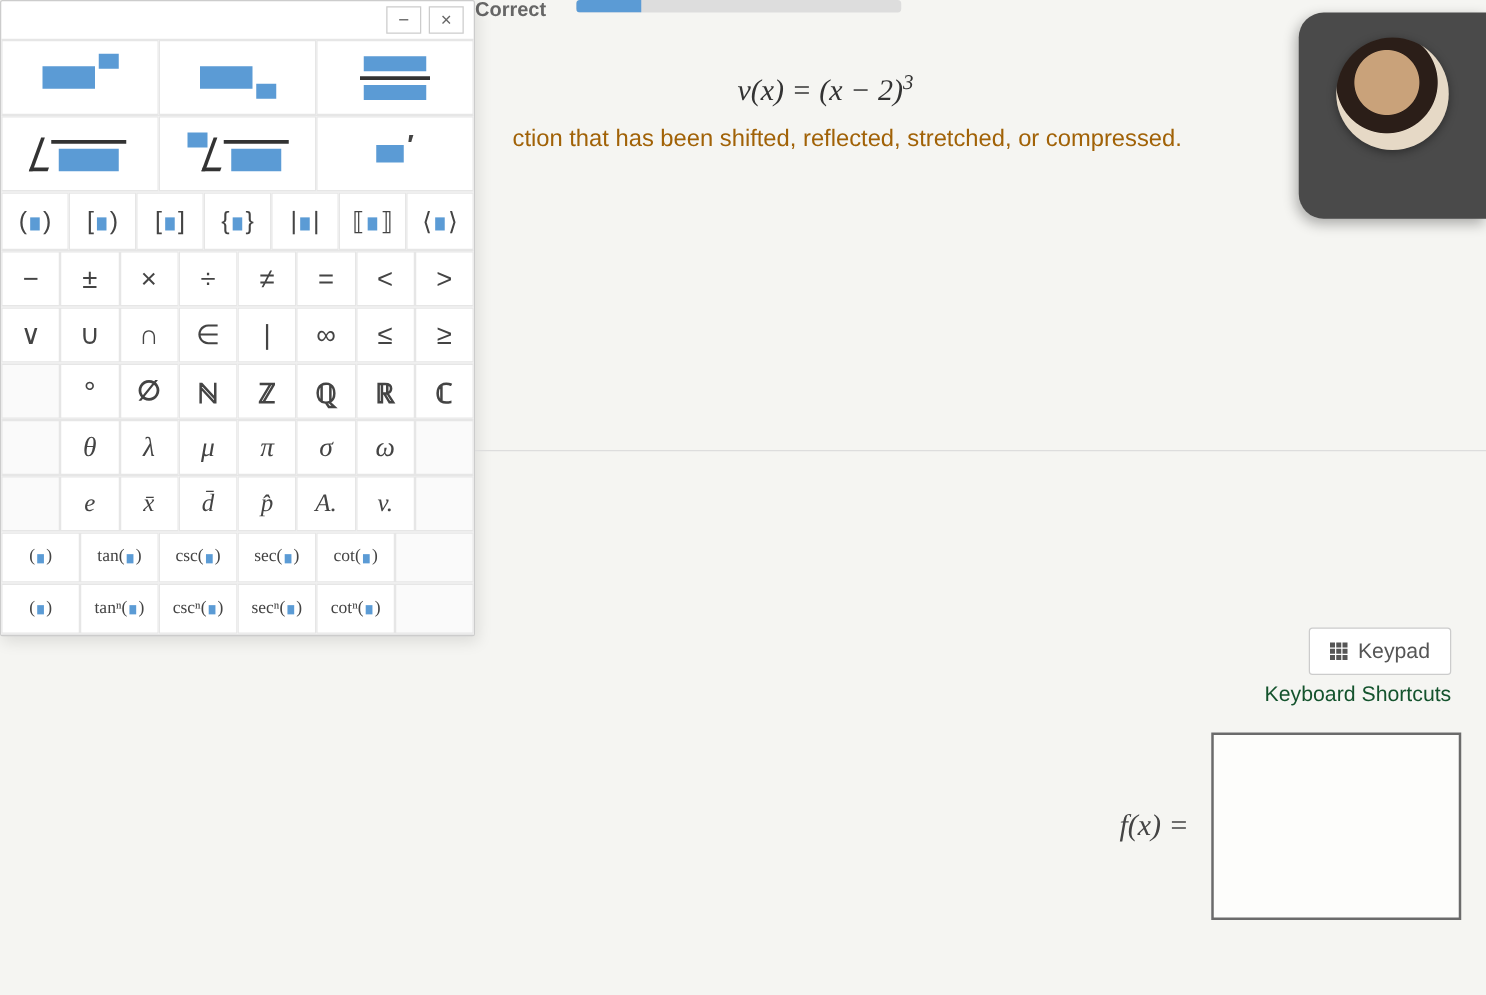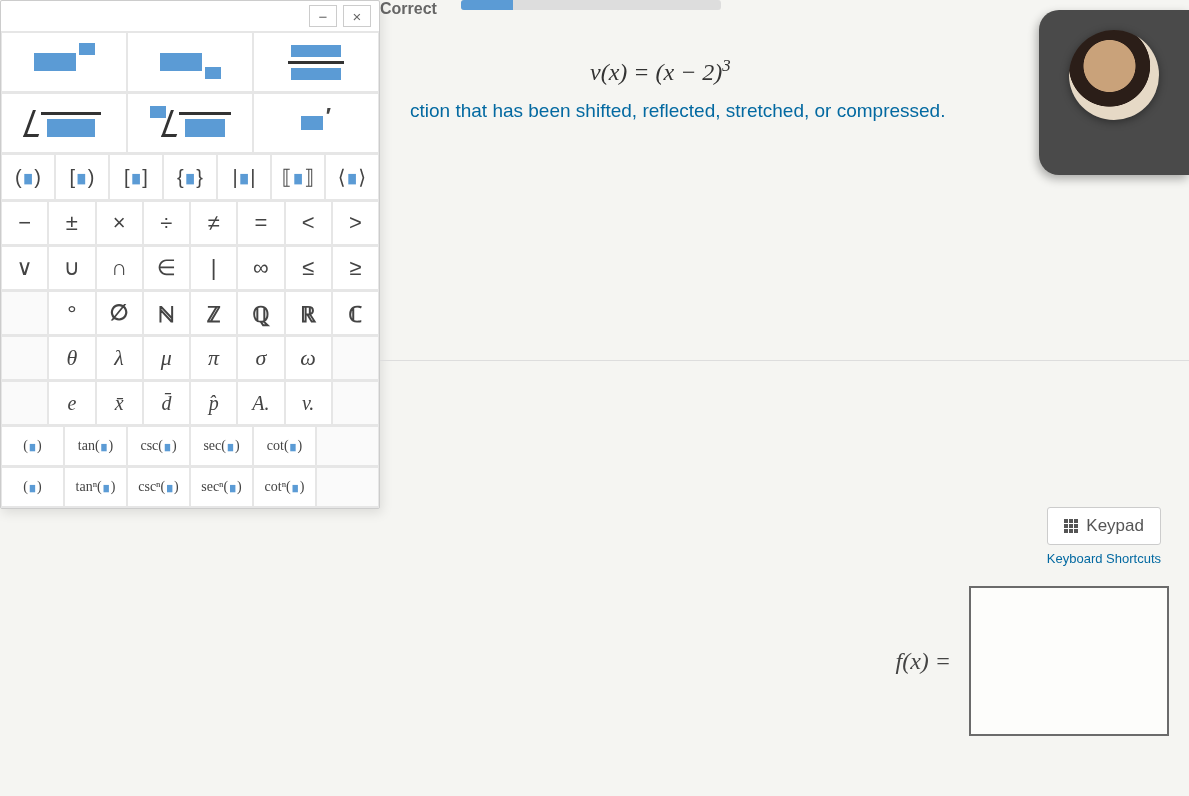--- a/index.html
+++ b/index.html
@@ -144,21 +144,21 @@
     font-family: "Cambria Math", Georgia, serif;
     font-size: 24px;
     font-style: italic;
     text-align: left;
     color: #333;
     margin: 8px 0 14px 180px;
   }
   .formula sup { font-size: 0.7em; }
   .prompt {
     font-size: 19px;
-    color: #0369a1;
+    color: #a16207;
   }
 
   
   .answer-area {
     position: absolute;
     left: 380px; bottom: 60px; right: 20px;
     display: flex;
     align-items: center;
     padding-left: 60px;
     justify-content: flex-end;
@@ -190,22 +190,22 @@
     border: 1px solid #ccc;
     background: #fff;
     padding: 8px 16px;
     font-size: 17px;
     color: #555;
     cursor: pointer;
     border-radius: 3px;
     margin-left: 40px;
   }
   .hints .shortcut {
-    font-size: 13px;
-    color: #0369a1;
+    font-size: 17px;
+    color: #14532d;
     margin-top: 6px;
   }
   .grid-icon { display:inline-grid; grid-template-columns:repeat(3,4px); grid-template-rows:repeat(3,4px); gap:1px; }
   .grid-icon span { background:#555; width:4px; height:4px; }
 
   .divider {
     position:absolute;
     left:380px; right:0;
     top:360px;
     border-top:1px solid #ddd;

